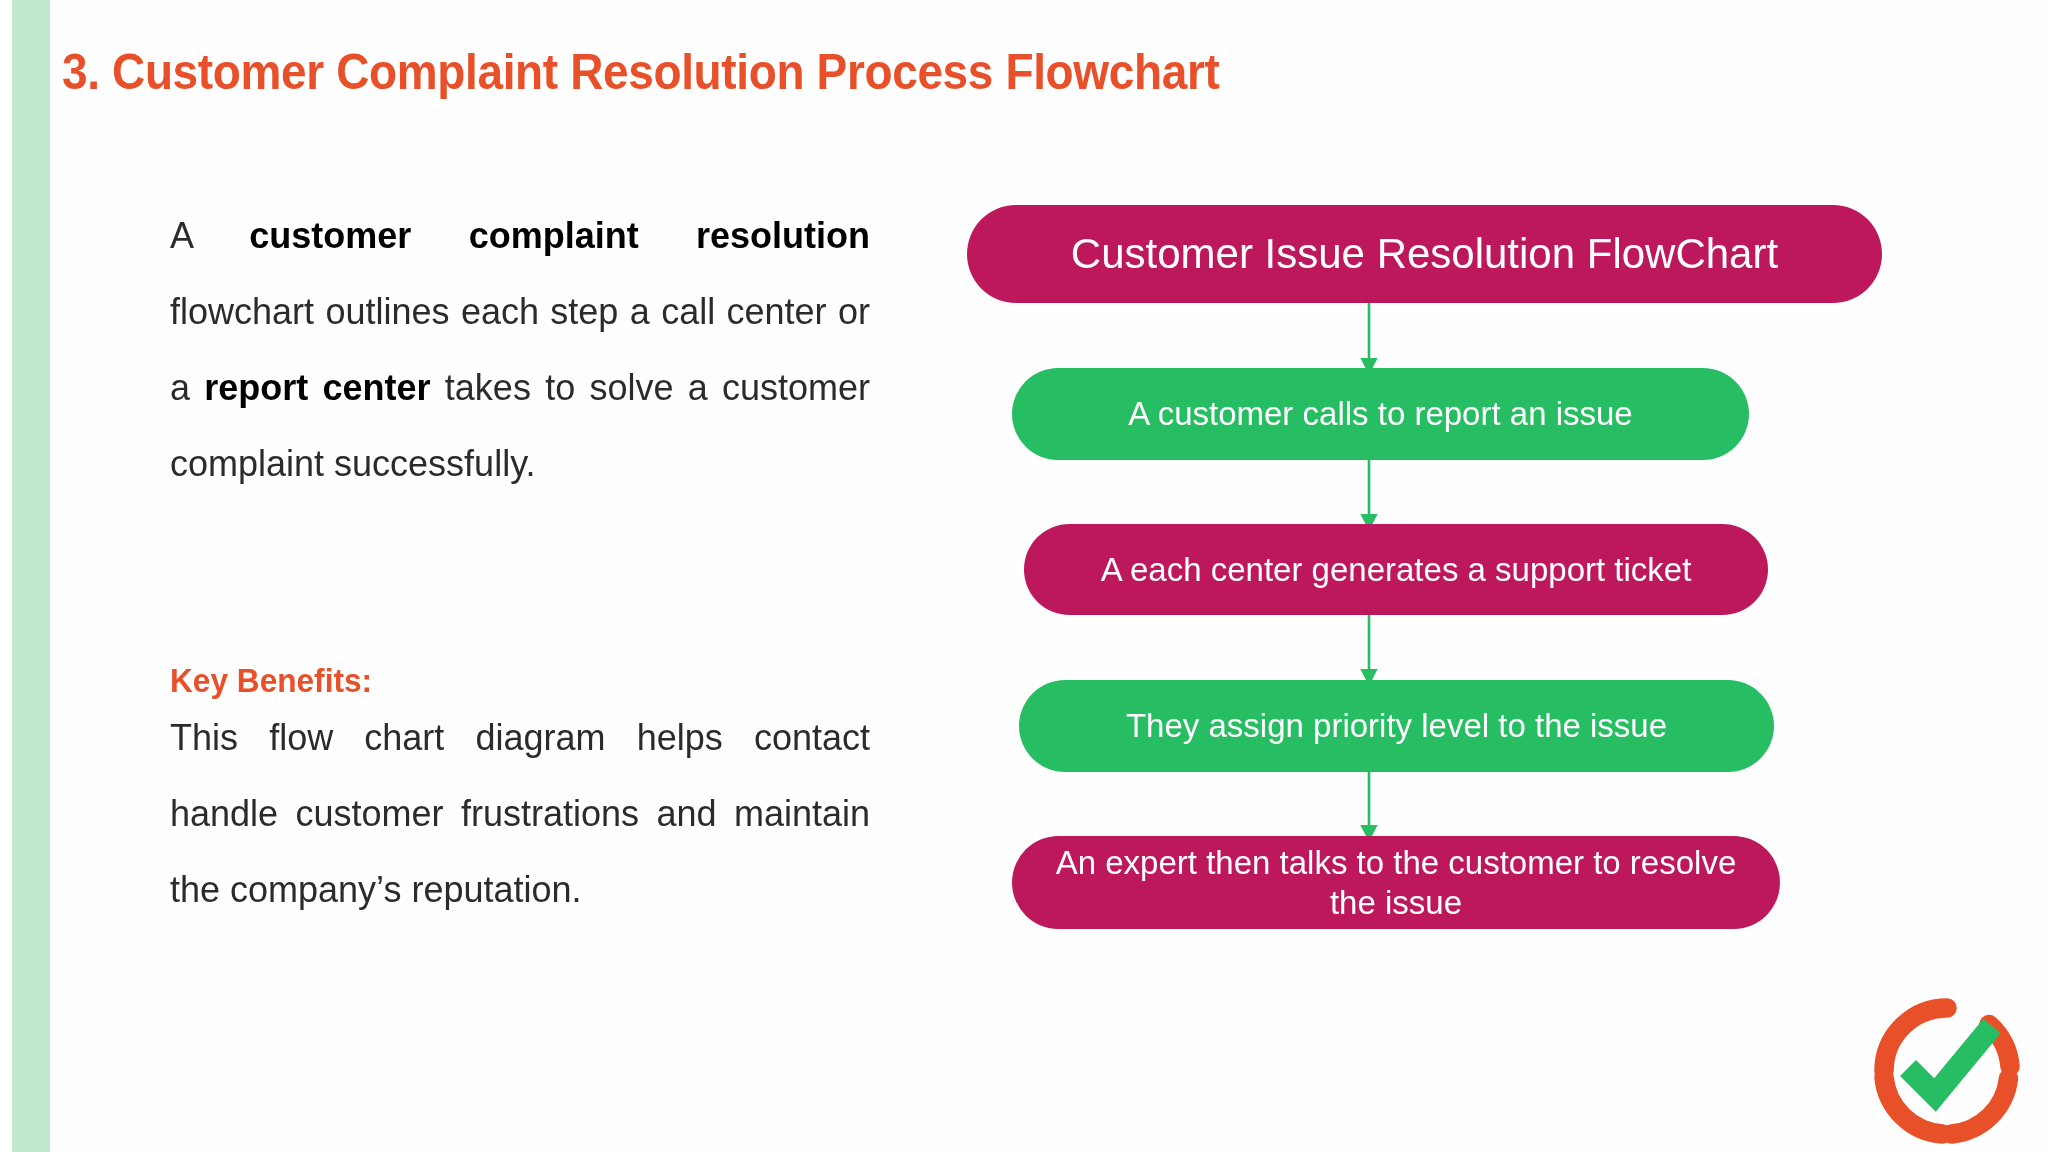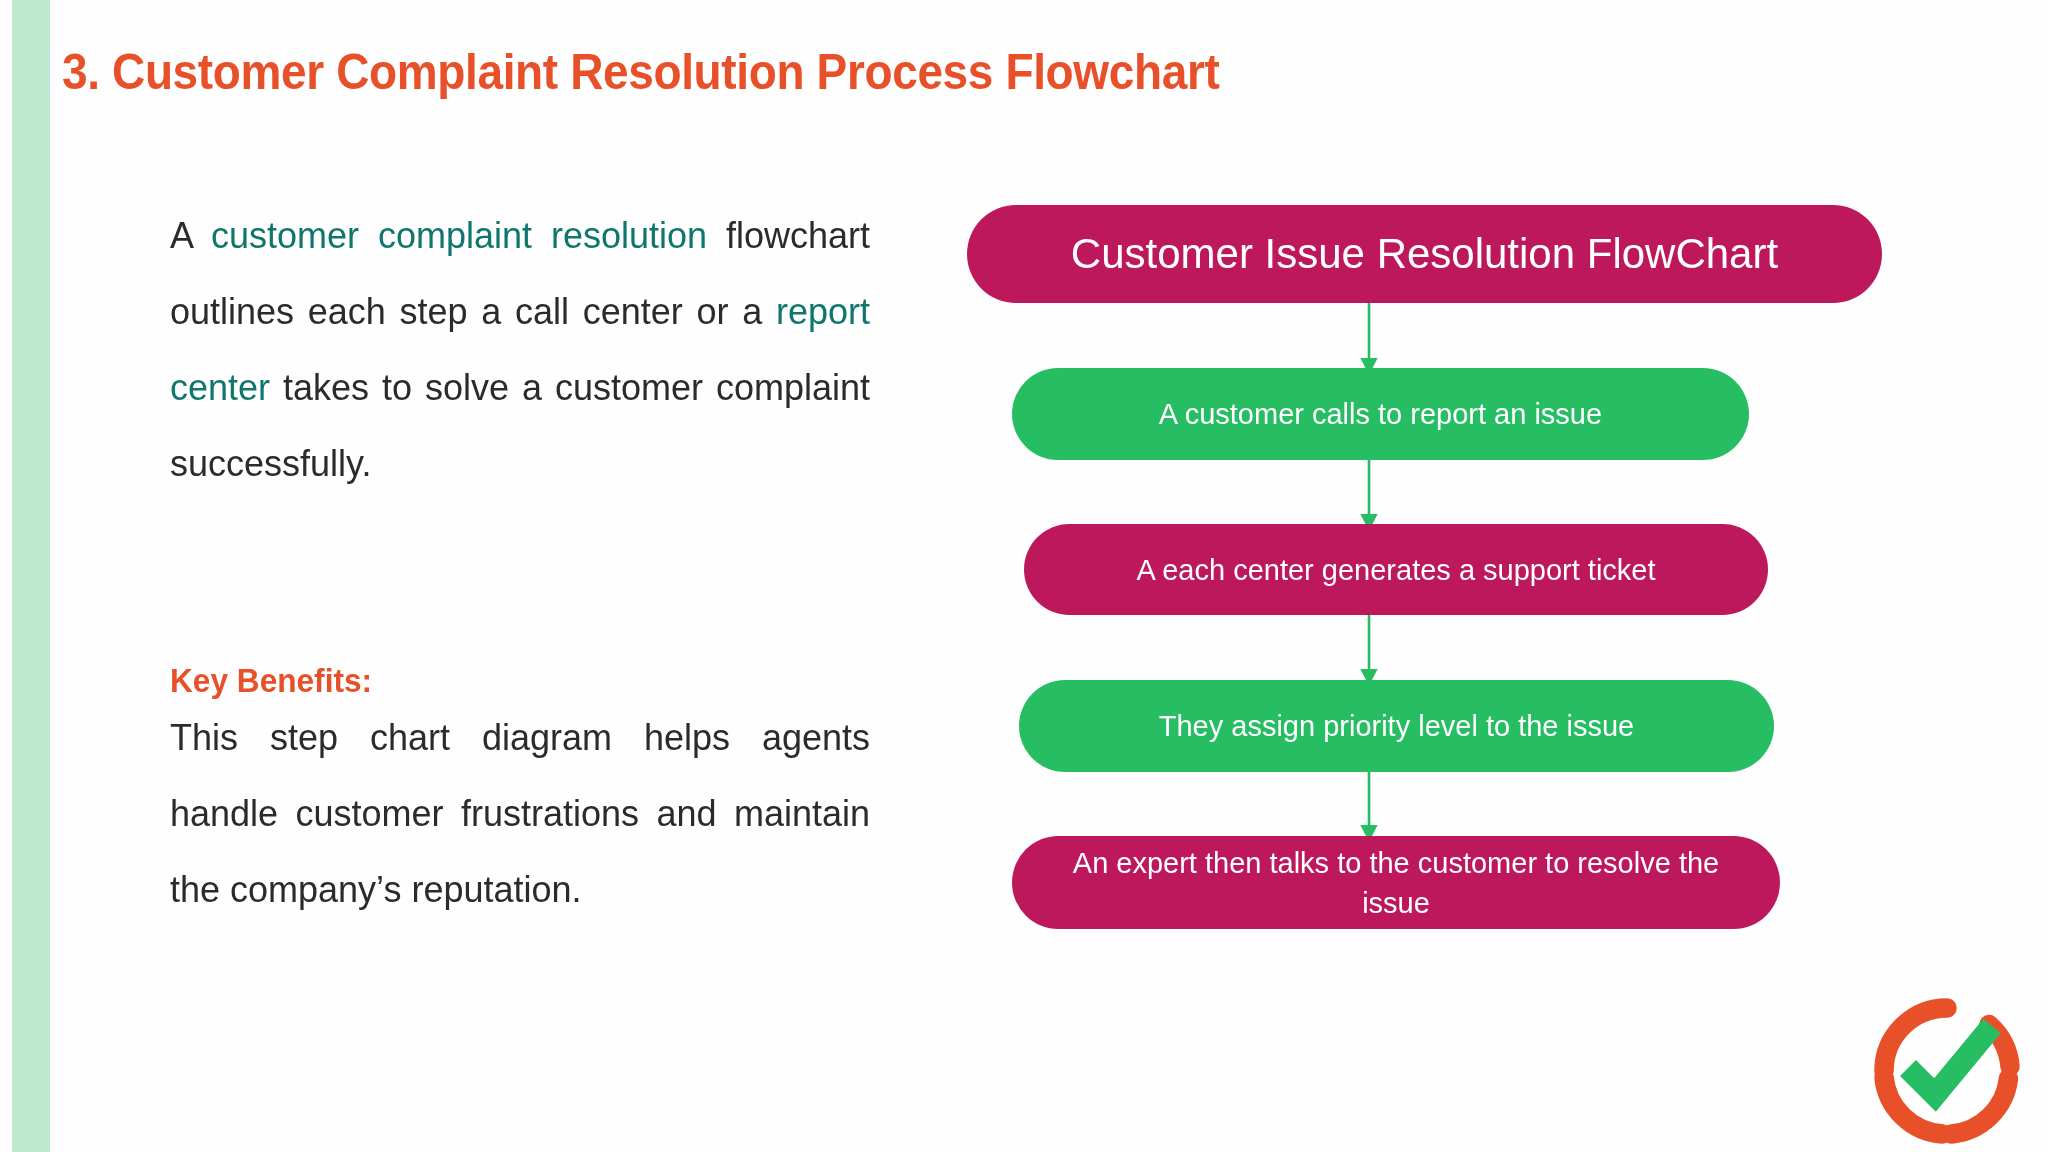--- a/index.html
+++ b/index.html
@@ -49,21 +49,21 @@
     left:158px; top:198px;
     width:700px;
   }
   .body-para {
     font-size:36px;
     line-height:76px;
     color:#2b2b2b;
     text-align:justify;
     text-justify:inter-word;
   }
-  .body-para b { font-weight:400; color:#0f766e; }
+  .body-para b { font-weight:700; color:#000000; }
 
   .key-benefits {
     position:absolute;
     left:158px; top:660px;
     font-family:"Liberation Sans Narrow","Liberation Sans", sans-serif;
     font-weight:700;
     font-size:34px;
     line-height:40px;
     color:#E8502A;
     transform:scaleX(0.93);
@@ -84,21 +84,21 @@
     width:2048px; height:1152px;
     pointer-events:none;
   }
   .node {
     position:absolute;
     display:flex;
     align-items:center;
     justify-content:center;
     text-align:center;
     color:#ffffff;
-    font-size:29px;
+    font-size:33px;
     line-height:40px;
     border-radius:999px;
     padding:0 24px;
     pointer-events:auto;
   }
   .node.title-node { font-size:42px; line-height:50px; }
   .node.orange { background:#be185d; }
   .node.green  { background:#27BE63; }
 
   
@@ -120,21 +120,21 @@
 
   <div class="left-col">
     <div class="body-para">
       <span>A </span><b>customer complaint resolution</b><span> flowchart outlines each step a call center or a </span><b>report center</b><span> takes to solve a customer complaint successfully.</span>
     </div>
   </div>
 
   <div class="key-benefits">Key Benefits:</div>
 
   <div class="left-col2">
-    <div class="body-para">This step chart diagram  helps agents handle customer frustrations and maintain the company’s reputation.</div>
+    <div class="body-para">This flow chart diagram  helps contact handle customer frustrations and maintain the company’s reputation.</div>
   </div>
 
   <svg class="flow" viewBox="0 0 2048 1152">
     <defs>
       <marker id="arrowhead" markerWidth="7" markerHeight="7" refX="3.2" refY="3.4" orient="auto">
         <path d="M0,0 L6.6,3.4 L0,6.8 Z" fill="#27BE63"></path>
       </marker>
     </defs>
     <line x1="1357" y1="302" x2="1357" y2="366" stroke="#27BE63" stroke-width="2.6" marker-end="url(#arrowhead)"></line>
     <line x1="1357" y1="460" x2="1357" y2="522" stroke="#27BE63" stroke-width="2.6" marker-end="url(#arrowhead)"></line>

